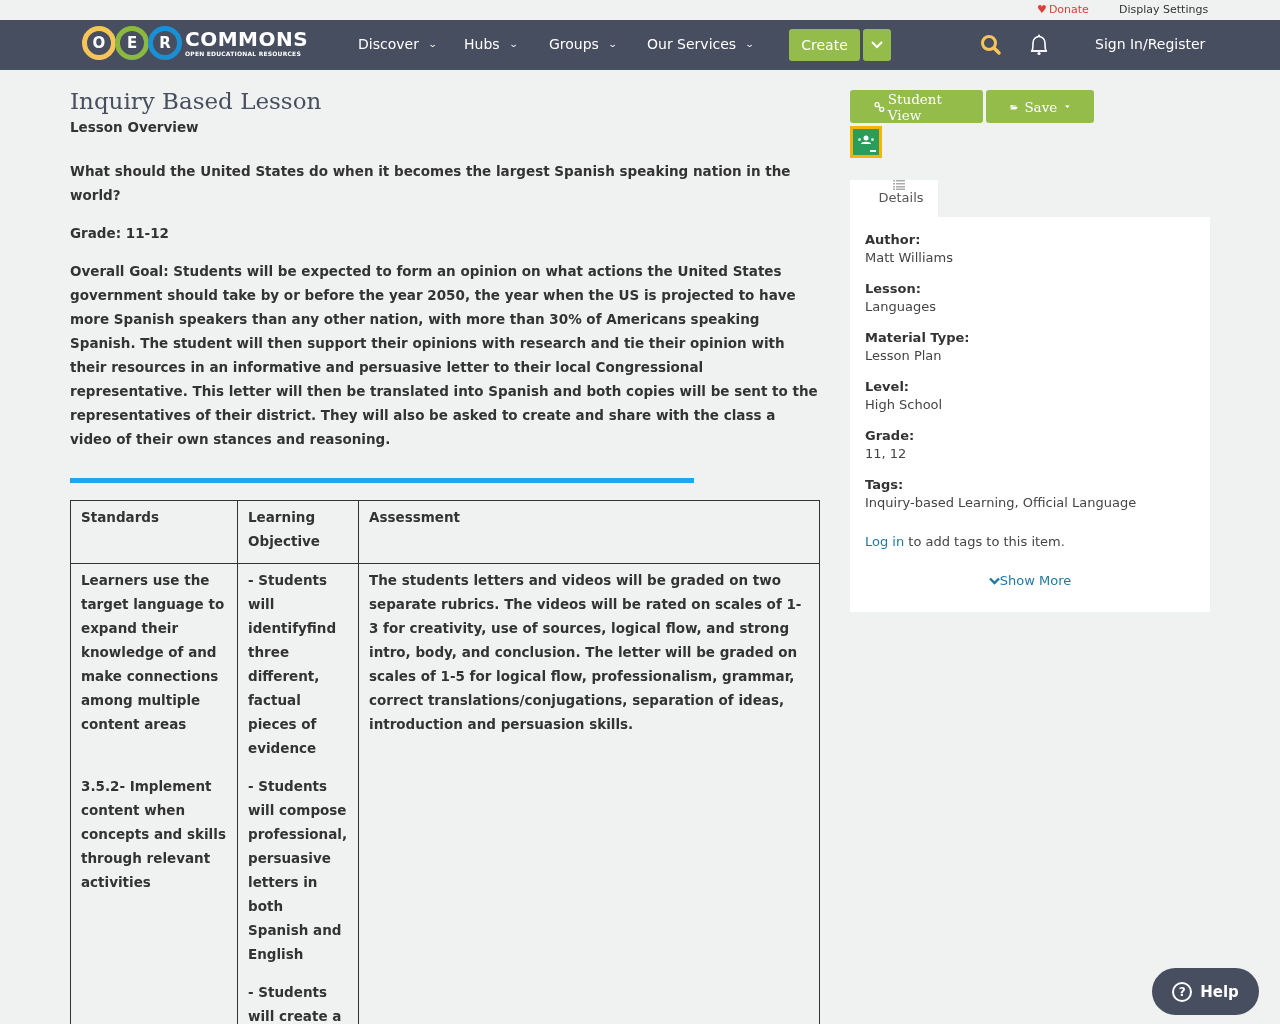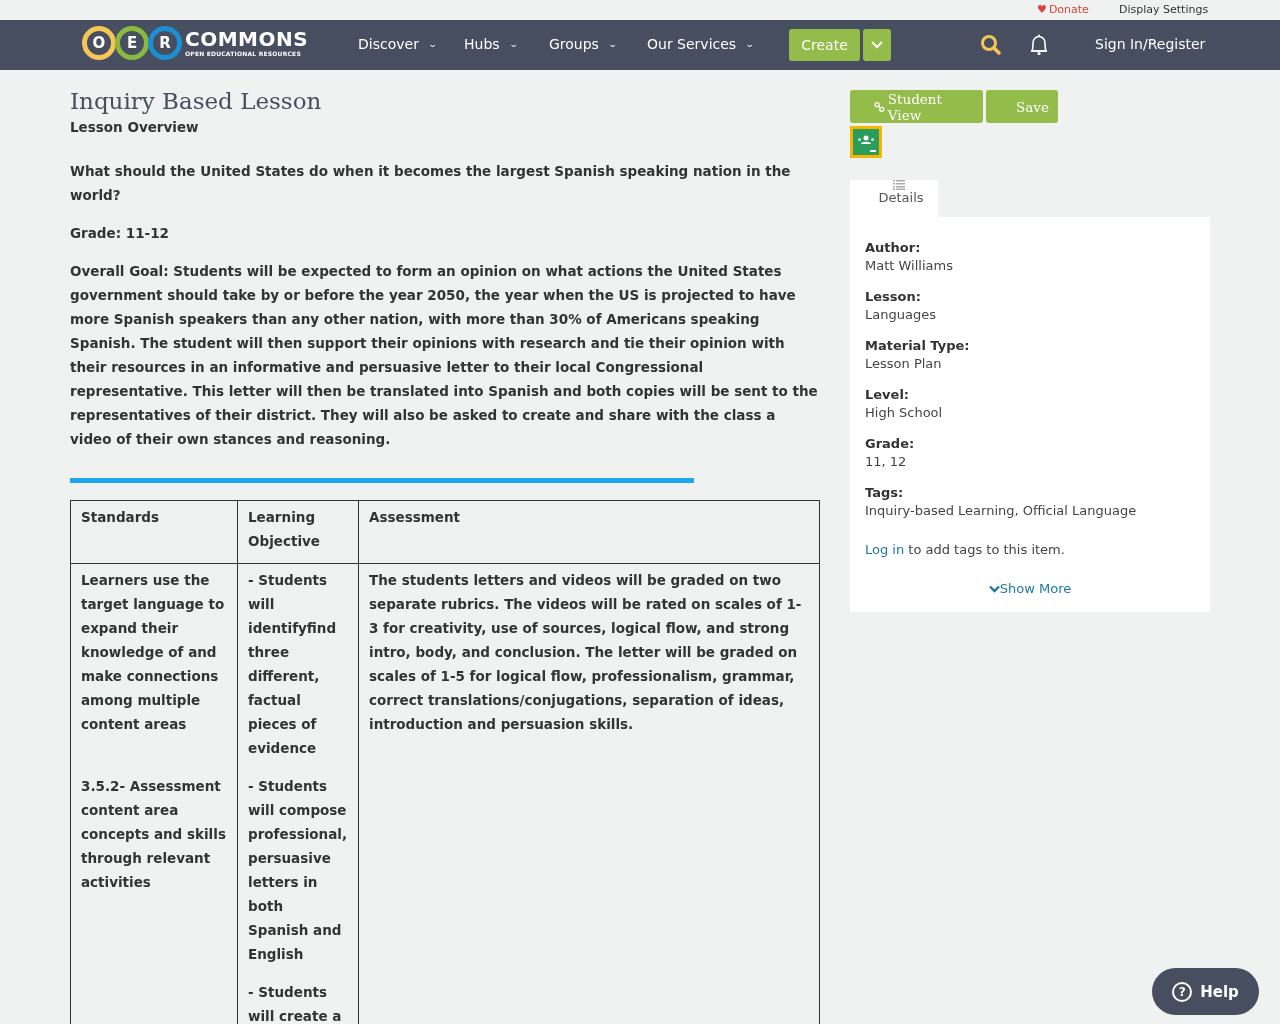--- a/index.html
+++ b/index.html
@@ -38,24 +38,24 @@
   .goal { margin-top: 14px; }
   .blue-rule { width: 624px; height: 5px; background: #1ba9ec; margin-top: 27px; }
 
   table.std { position: absolute; left: 70px; top: 500px; border-collapse: collapse; width: 750px; font-size: 13.5px; font-weight: bold; color: #333; }
   table.std td { border: 1px solid #333; vertical-align: top; padding: 4px 10px 10px 10px; line-height: 24px; }
   table.std .gap { height: 14px; }
 
   .sidebar { position: absolute; left: 850px; top: 90px; width: 360px; }
   .btn-green { background: #94bc4a; color: #fff; border-radius: 3px; height: 33px; display: inline-flex; align-items: center; font-family: "DejaVu Serif", "Liberation Serif", serif; font-size: 13.5px; cursor: pointer; padding: 0 24px; }
   .sv-btn { position: absolute; left: 0; top: 0; width: 133px; }
-  .save-btn { position: absolute; left: 136px; top: 0; width: 72px; }
+  .save-btn { position: absolute; left: 136px; top: 0; width: 108px; }
   .classroom { position: absolute; left: 0; top: 36px; width: 32px; height: 32px; border: 3px solid #f6b500; background: #2a9d5c; cursor: pointer; }
   .tab-details { position: absolute; left: 0; top: 90px; width: 88px; height: 38px; background: #fff; font-size: 13px; color: #555; display: flex; align-items: center; padding-left: 14px; cursor: pointer; flex-direction: column; }
-  .details-panel { position: absolute; left: 0; top: 127px; width: 360px; height: 395px; background: #fff; padding: 22px 15px; font-size: 13px; }
+  .details-panel { position: absolute; left: 0; top: 127px; width: 360px; height: 395px; background: #fff; padding: 14px 15px; font-size: 13px; }
   .field { margin-bottom: 13px; }
   .field .lbl { font-weight: bold; color: #333; line-height: 18px; }
   .field .val { color: #444; line-height: 18px; }
   .link { color: #1f78a4; cursor: pointer; }
   .login-line { margin-top: 22px; color: #444; }
   .show-more { text-align: center; margin-top: 24px; color: #1f78a4; cursor: pointer; }
 
   .help-btn { position: absolute; left: 1152px; top: 968px; width: 107px; height: 47px; background: #474e60; border-radius: 24px; color: #fff; font-weight: bold; font-size: 15px; display: flex; align-items: center; justify-content: center; cursor: pointer; }
   .help-btn .q-ic { width: 20px; height: 20px; border: 2px solid #fff; border-radius: 50%; display: inline-flex; align-items: center; justify-content: center; font-size: 12px; margin-right: 8px; }
 </style>
@@ -128,21 +128,21 @@
   <tbody>
       <tr>
     <td style="width:167px">Standards</td>
     <td style="width:121px">Learning Objective</td>
     <td>Assessment</td>
   </tr>
   <tr style="height:480px">
     <td>
       <div>Learners use the target language to expand their knowledge of and make connections among multiple content areas</div>
       <div style="height:38px"></div>
-      <div>3.5.2- Assessment content area concepts and skills through relevant activities</div>
+      <div>3.5.2- Implement content when concepts and skills through relevant activities</div>
     </td>
     <td>
       <div>- Students will identifyfind three different, factual pieces of evidence</div>
       <div class="gap"></div>
       <div>- Students will compose professional, persuasive letters in both Spanish and English</div>
       <div class="gap"></div>
       <div>- Students will create a 2-3 minute video that shows their opinion and why they</div>
     </td>
     <td>The students letters and videos will be graded on two separate rubrics. The videos will be rated on scales of 1-3 for creativity, use of sources, logical flow, and strong intro, body, and conclusion. The letter will be graded on scales of 1-5 for logical flow, professionalism, grammar, correct translations/conjugations, separation of ideas, introduction and persuasion skills.</td>
   </tr>

